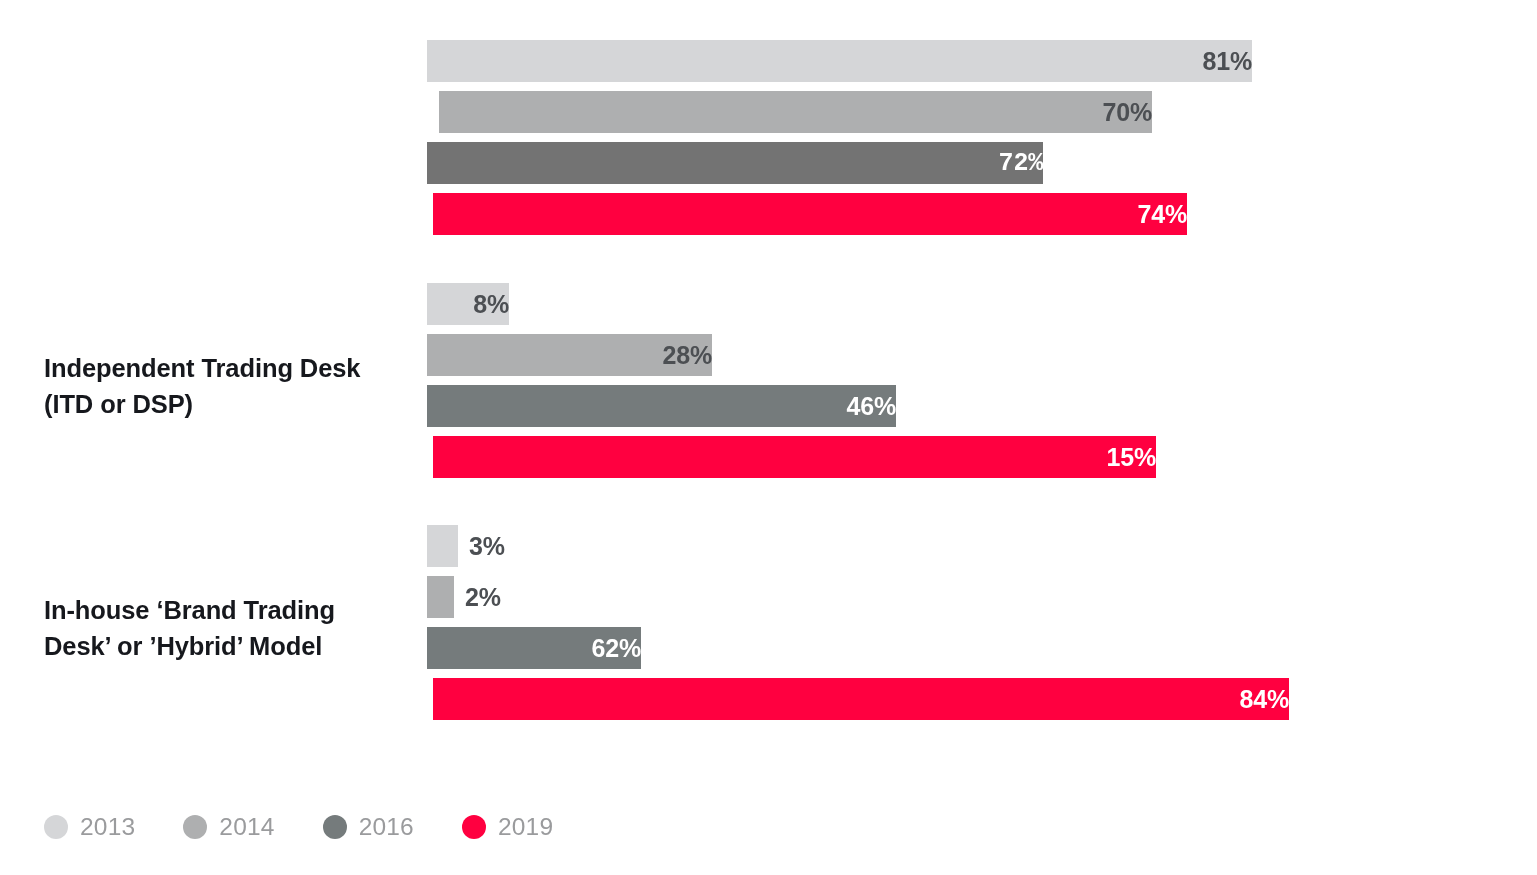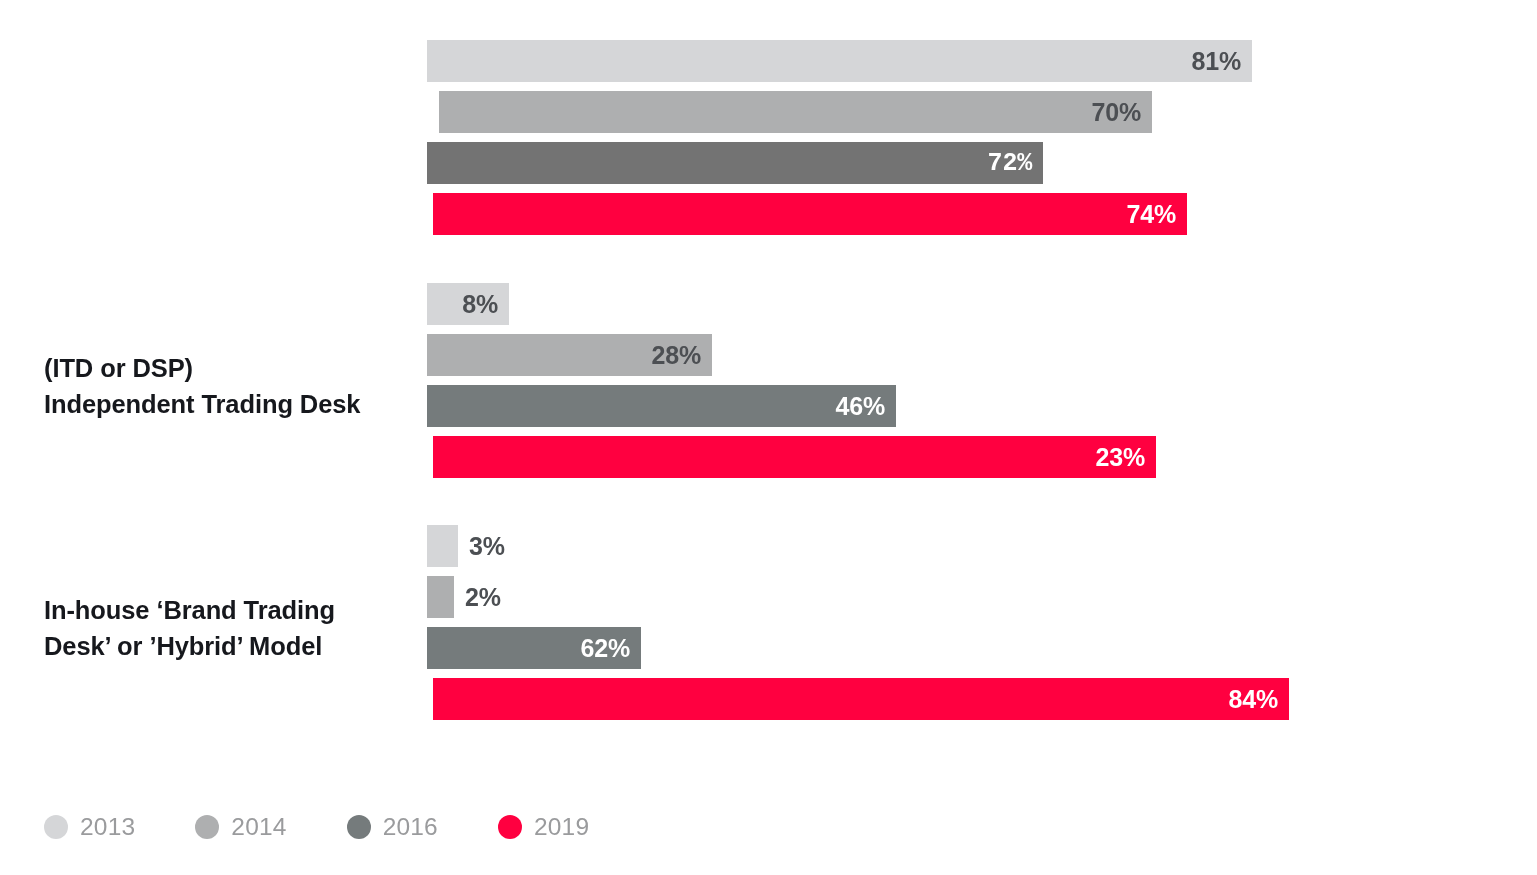--- a/index.html
+++ b/index.html
@@ -67,21 +67,20 @@
   .bar-row.r1 { top: 51px; }
   .bar-row.r2 { top: 102px; }
   .bar-row.r3 { top: 153px; margin-left: 6px; }
 
   .bar {
     height: 42px;
     display: flex;
     align-items: center;
     justify-content: flex-end;
     box-sizing: border-box;
-    padding-right: 11px;
   }
 
   .bar-value {
     font-size: 25px;
     font-weight: bold;
     line-height: 1;
     white-space: nowrap;
     letter-spacing: -0.2px;
   }
 
@@ -97,21 +96,21 @@
     align-items: center;
   }
 
   
   .legend {
     position: absolute;
     left: 44px;
     top: 815px;
     display: flex;
     align-items: center;
-    gap: 12px;
+    gap: 0;
   }
   .legend-item {
     display: flex;
     align-items: center;
     margin-right: 48px;
   }
   .legend-swatch {
     width: 24px;
     height: 24px;
     border-radius: 50%;
@@ -150,41 +149,41 @@
         </div>
       <div class="bar-row r3">
           <div class="bar" style="width: 754px; background: rgb(255, 0, 64);">
             <span class="bar-value" style="color: rgb(255, 255, 255);">74%</span>
           </div>
         </div>
     </div>
 
     <div class="bar-group g1">
       <div class="cat-label">
+        <div>Independent Trading Desk</div>
         <div>(ITD or DSP)</div>
-        <div>Independent Trading Desk</div>
       </div>
       <div class="bar-row r0">
           <div class="bar" style="width: 82px; background: rgb(213, 214, 216);">
             <span class="bar-value" style="color: rgb(76, 79, 83);">8%</span>
           </div>
         </div>
       <div class="bar-row r1">
           <div class="bar" style="width: 285px; background: rgb(174, 175, 176);">
             <span class="bar-value" style="color: rgb(76, 79, 83);">28%</span>
           </div>
         </div>
       <div class="bar-row r2">
           <div class="bar" style="width: 469px; background: rgb(117, 123, 124);">
             <span class="bar-value" style="color: rgb(255, 255, 255);">46%</span>
           </div>
         </div>
       <div class="bar-row r3">
           <div class="bar" style="width: 723px; background: rgb(255, 0, 64);">
-            <span class="bar-value" style="color: rgb(255, 255, 255);">23%</span>
+            <span class="bar-value" style="color: rgb(255, 255, 255);">15%</span>
           </div>
         </div>
     </div>
 
     <div class="bar-group g2">
       <div class="cat-label">
         <div>In-house ‘Brand Trading</div>
         <div>Desk’ or ’Hybrid’ Model</div>
       </div>
       <div class="bar-row r0">

